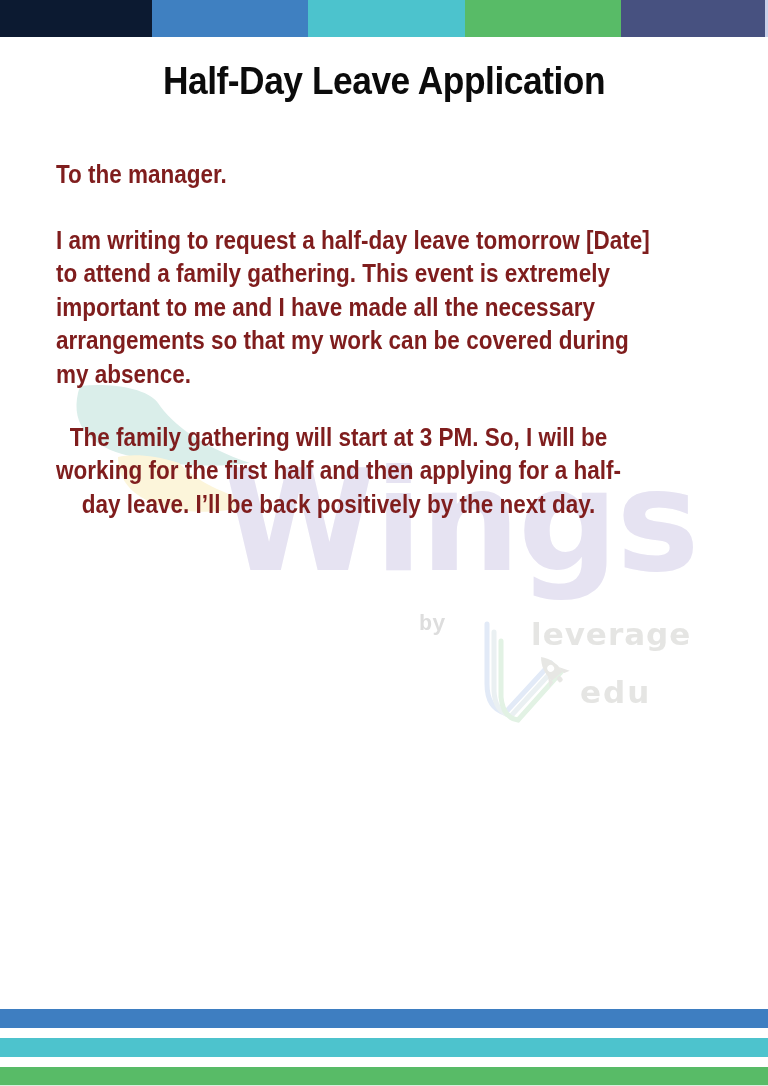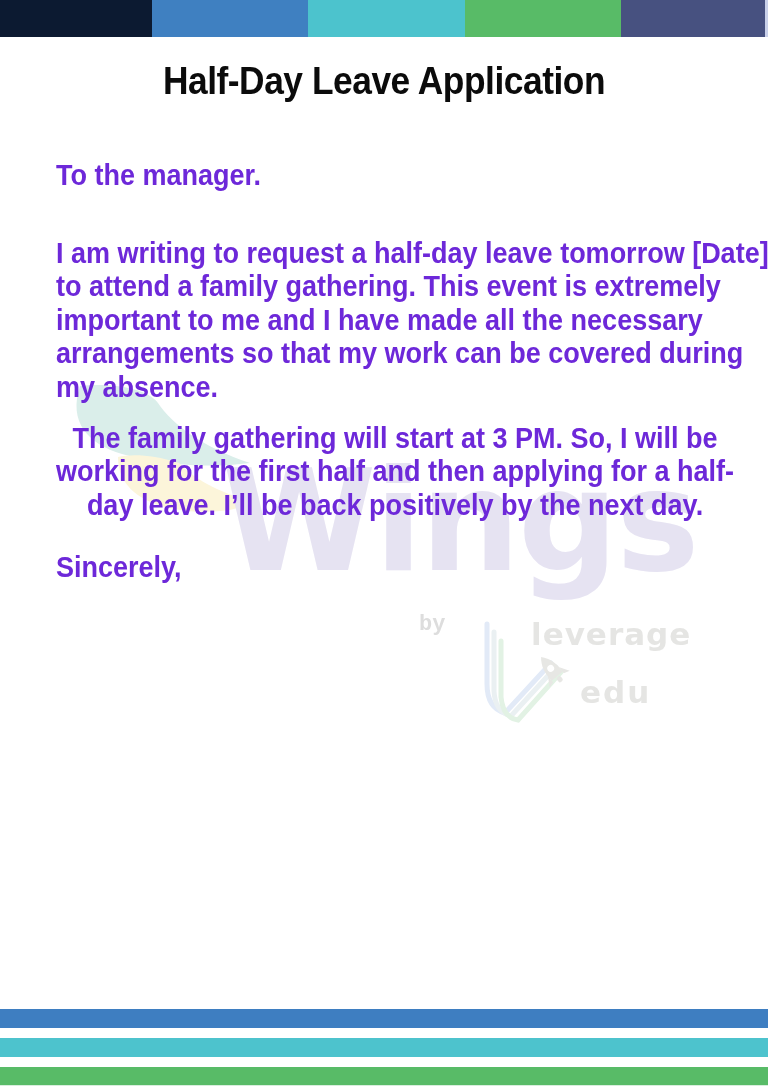--- a/index.html
+++ b/index.html
@@ -41,33 +41,33 @@
     letter-spacing: -0.5px;
     transform: scaleX(0.93);
     transform-origin: 50% 50%;
     white-space: nowrap;
   }
 
   
   .para {
     position: absolute;
     left: 56px;
-    color: #6d28d9;
-    font-size: 30px;
+    color: #7f1d1d;
+    font-size: 25px;
     font-weight: 700;
     line-height: 33.4px;
     z-index: 3;
   }
   .para .line {
     white-space: nowrap;
     transform: scaleX(0.9);
     transform-origin: 0 50%;
   }
   .p-salutation { top: 158px; }
-  .p-body1 { top: 236px; }
+  .p-body1 { top: 224px; }
   .p-body2 { top: 421px; text-align: center; }
   .p-closing { top: 550px; }
   .p-signature { top: 613px; }
 
   
   .wm { position: absolute; z-index: 1; pointer-events: none; }
   .wm-svg { top: 0; left: 0; }
   .wm-brand {
     top: 452px; left: 222px;
     font-family: "DejaVu Sans", sans-serif;
@@ -165,23 +165,20 @@
     <div class="line">arrangements so that my work can be covered during</div>
     <div class="line">my absence.</div>
   </div>
 
   <div class="para p-body2">
     <div class="line">The family gathering will start at 3 PM. So, I will be</div>
     <div class="line">working for the first half and then applying for a half-</div>
     <div class="line">day leave. I’ll be back positively by the next day.</div>
   </div>
 
-  <div class="para p-closing">
-    <div class="line">Sincerely,</div>
-  </div>
 
 
   <div class="bottom-bar bb-0" style="background-color: rgb(62, 126, 193);"></div>
   <div class="bottom-bar bb-1" style="background-color: rgb(77, 195, 205);"></div>
   <div class="bottom-bar bb-2" style="background-color: rgb(88, 187, 103);"></div>
   <div class="bottom-bar bb-strip"></div>
 
 </div>
 
 </body></html>

